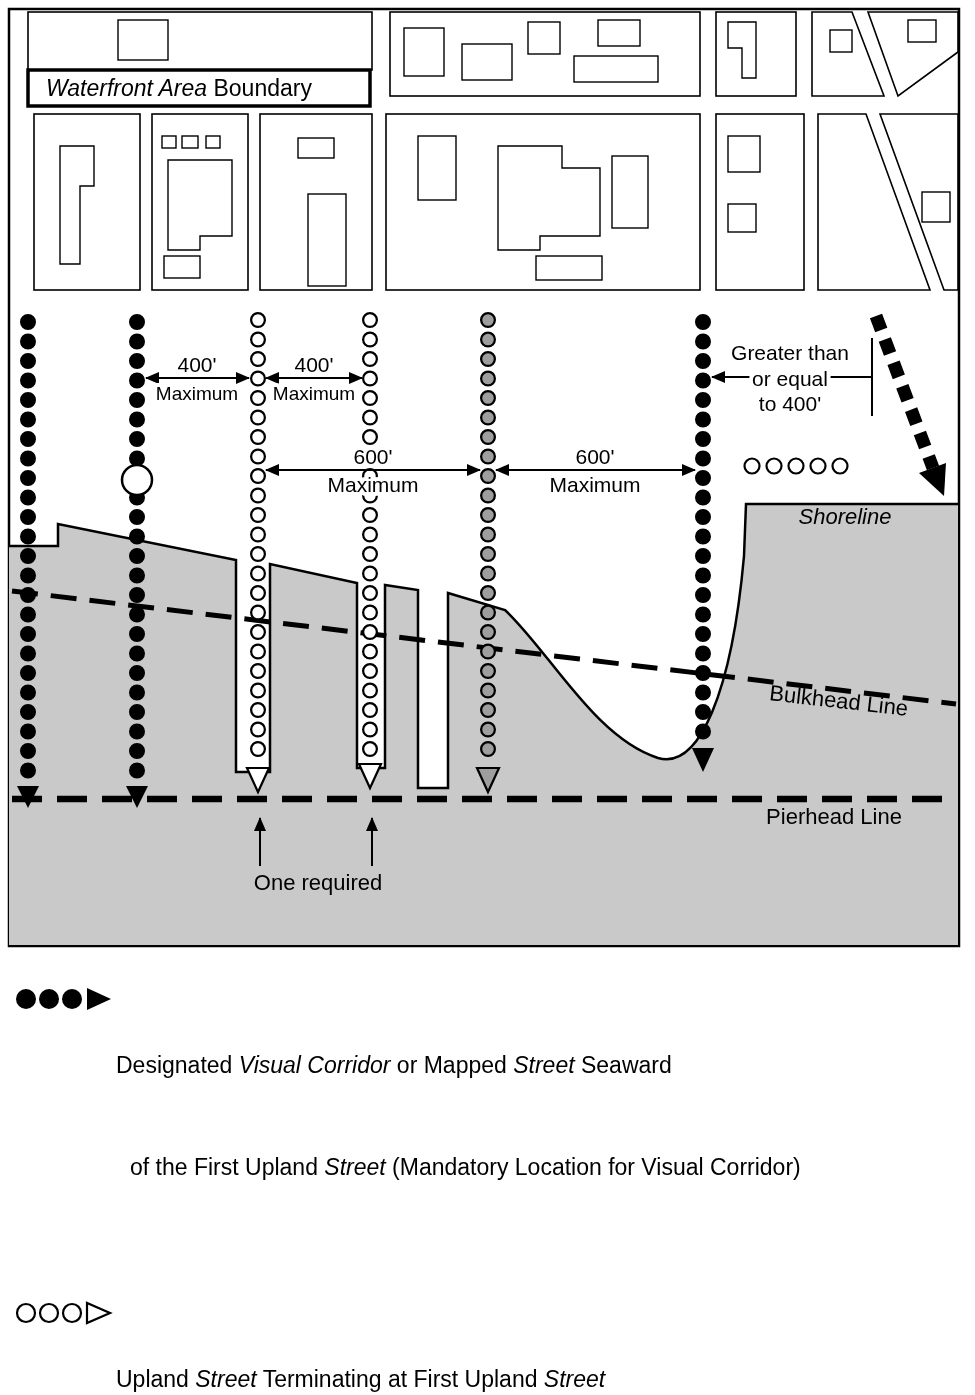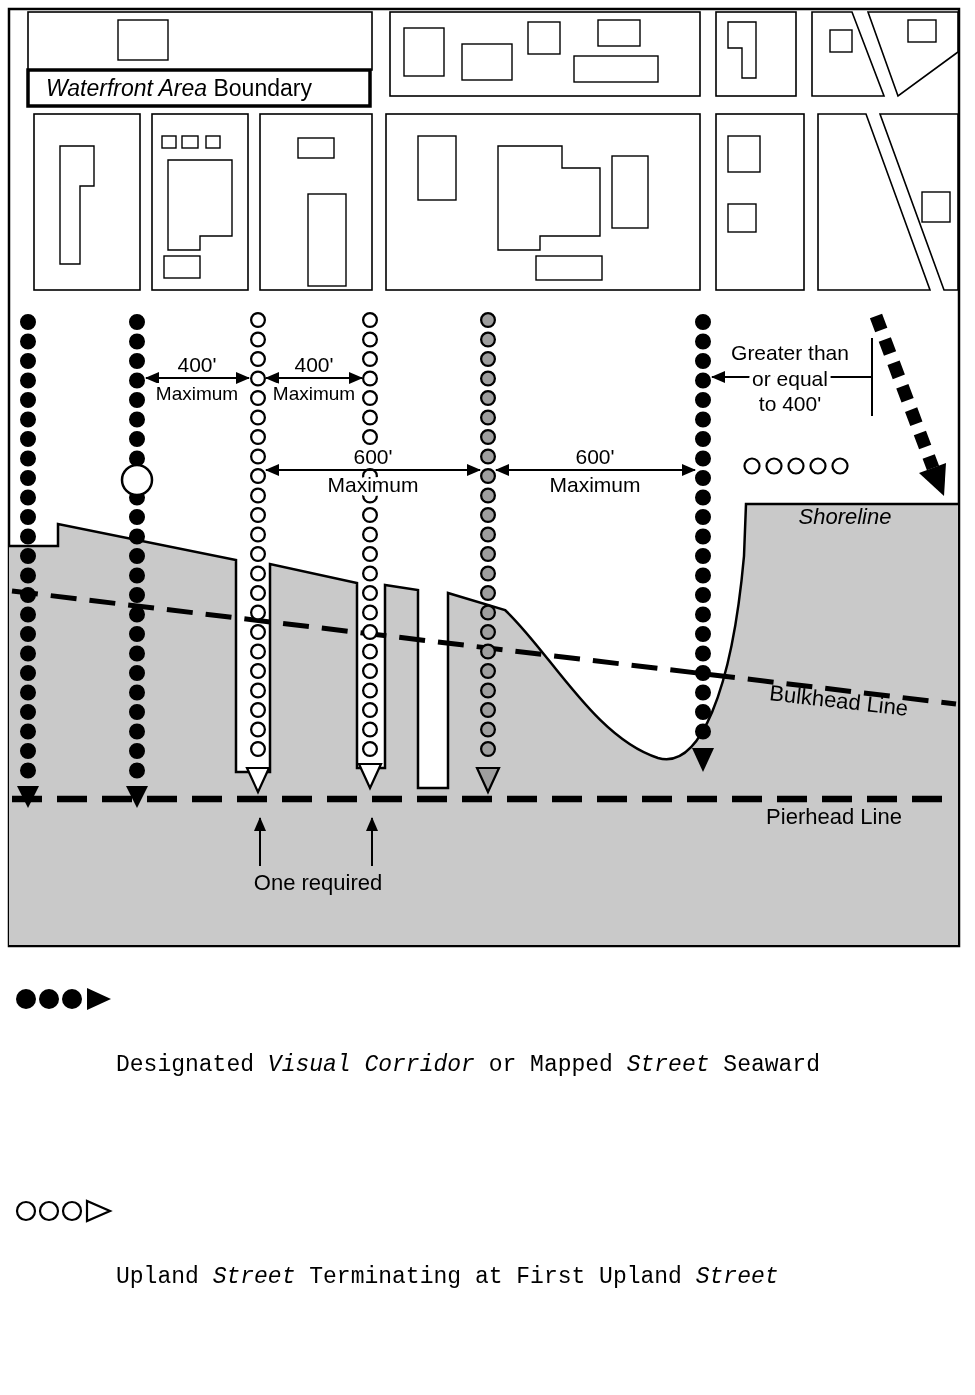--- a/index.html
+++ b/index.html
@@ -12,21 +12,21 @@
   .lbl{font-size:22px;}
   .lbl-it{font-size:22px;font-style:italic;}
   .halo{paint-order:stroke fill;stroke:#fff;stroke-width:8px;stroke-linejoin:round;}
   .dimline{stroke:#000;stroke-width:2;}
   .thinline{stroke:#000;stroke-width:2;}
   .blocks rect,.blocks polygon{fill:#fff;stroke:#000;stroke-width:1.6;}
   .bldg rect,.bldg polygon{fill:#fff;stroke:#000;stroke-width:1.4;}
   .legend{padding:26px 0 0 12px;}
   .legend-item{display:flex;align-items:flex-start;margin-bottom:42px;}
   .legend-symbol{flex:0 0 104px;width:104px;padding-top:6px;}
-  .legend-text{font-size:23px;line-height:34px;white-space:pre-wrap;font-family:Liberation Mono, monospace;}
+  .legend-text{font-size:23px;line-height:34px;white-space:pre-wrap;}
   .indent{padding-left:14px;}
 </style>
 </head>
 <body>
 
 
 
 <svg width="975" height="950" viewBox="0 0 975 950">
   <defs>
     <marker id="arr" markerUnits="userSpaceOnUse" markerWidth="14" markerHeight="12" refX="13" refY="6" orient="auto-start-reverse">
@@ -180,20 +180,21 @@
 
   <div class="legend-item">
     <svg class="legend-symbol" width="100" height="26" viewBox="0 0 100 26">
       <circle cx="12" cy="13" r="10" fill="#000"></circle>
       <circle cx="35" cy="13" r="10" fill="#000"></circle>
       <circle cx="58" cy="13" r="10" fill="#000"></circle>
       <polygon points="73,2 73,24 97,13" fill="#000"></polygon>
     </svg>
     <div class="legend-text">
       <div class="legend-line"><span>Designated </span><span class="it">Visual Corridor</span><span> or Mapped </span><span class="it">Street</span><span> Seaward</span></div>
+      <div class="legend-line indent"><span>of the First Upland </span><span class="it">Street</span><span> (Mandatory Location for Visual Corridor)</span></div>
     </div>
   </div>
 
   <div class="legend-item">
     <svg class="legend-symbol" width="100" height="26" viewBox="0 0 100 26">
       <circle cx="12" cy="13" r="9" fill="#fff" stroke="#000" stroke-width="2.2"></circle>
       <circle cx="35" cy="13" r="9" fill="#fff" stroke="#000" stroke-width="2.2"></circle>
       <circle cx="58" cy="13" r="9" fill="#fff" stroke="#000" stroke-width="2.2"></circle>
       <polygon points="73,3 73,23 96,13" fill="#fff" stroke="#000" stroke-width="2.2"></polygon>
     </svg>

